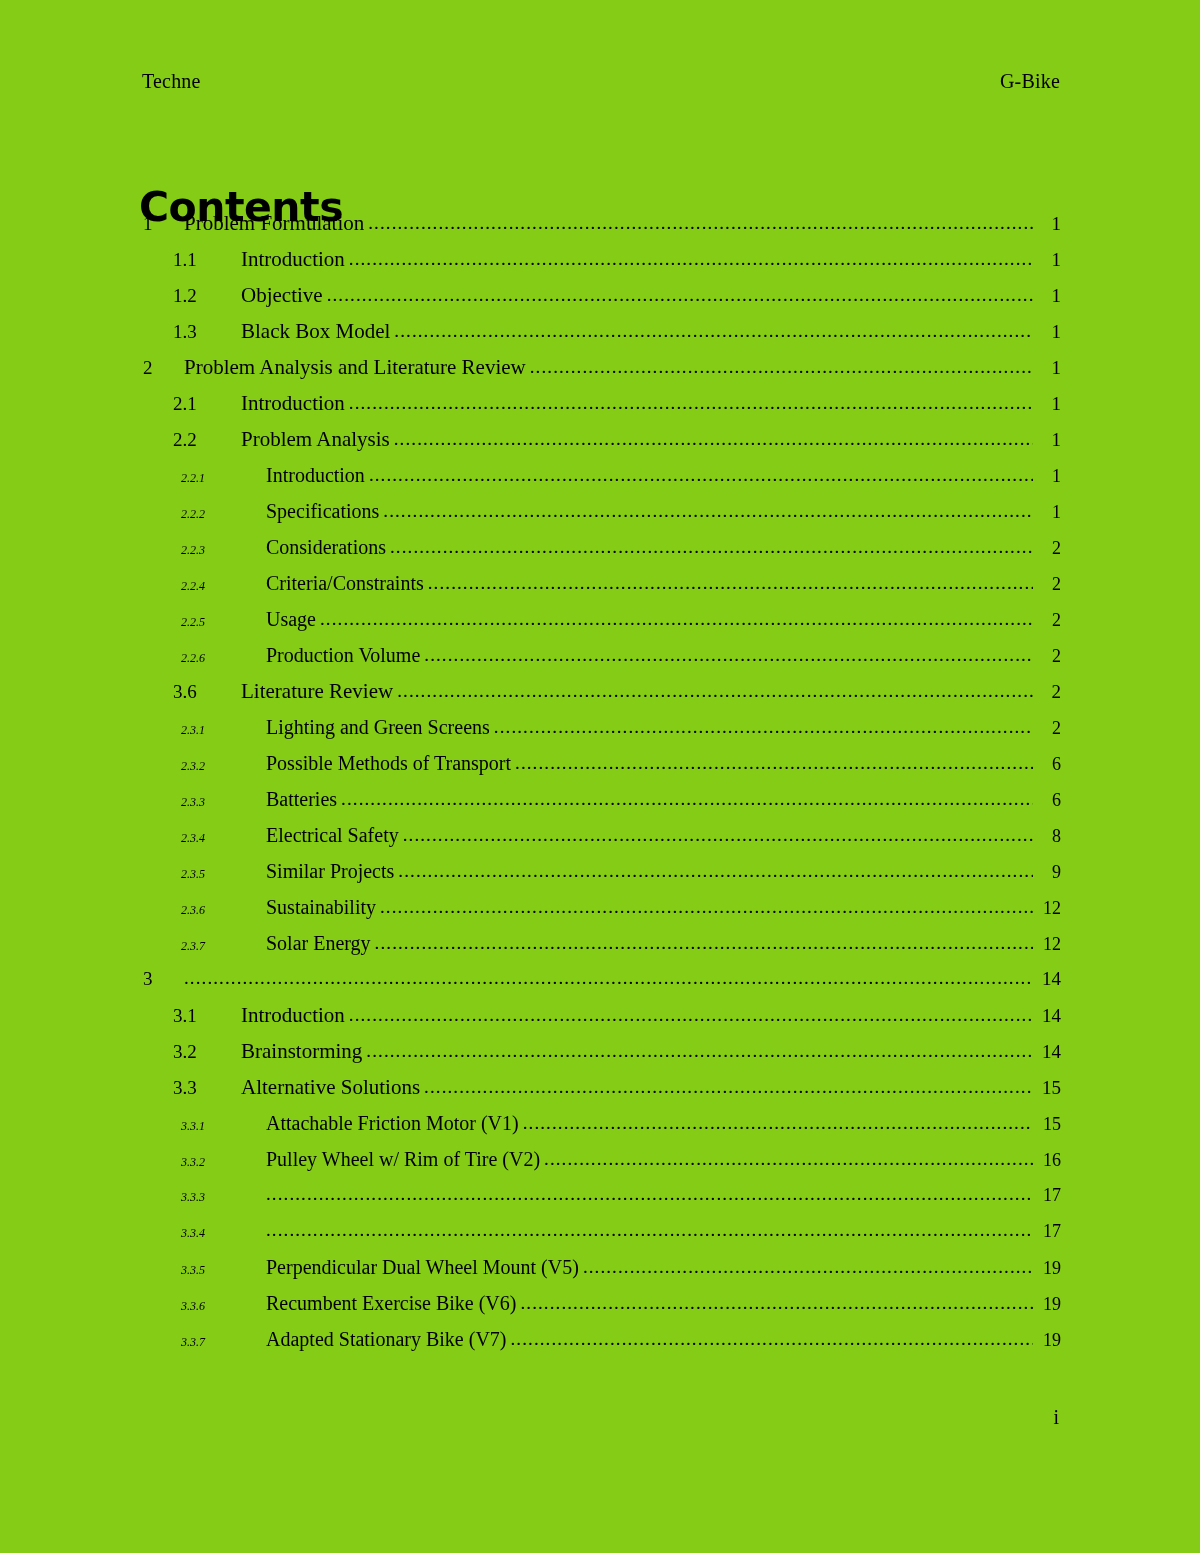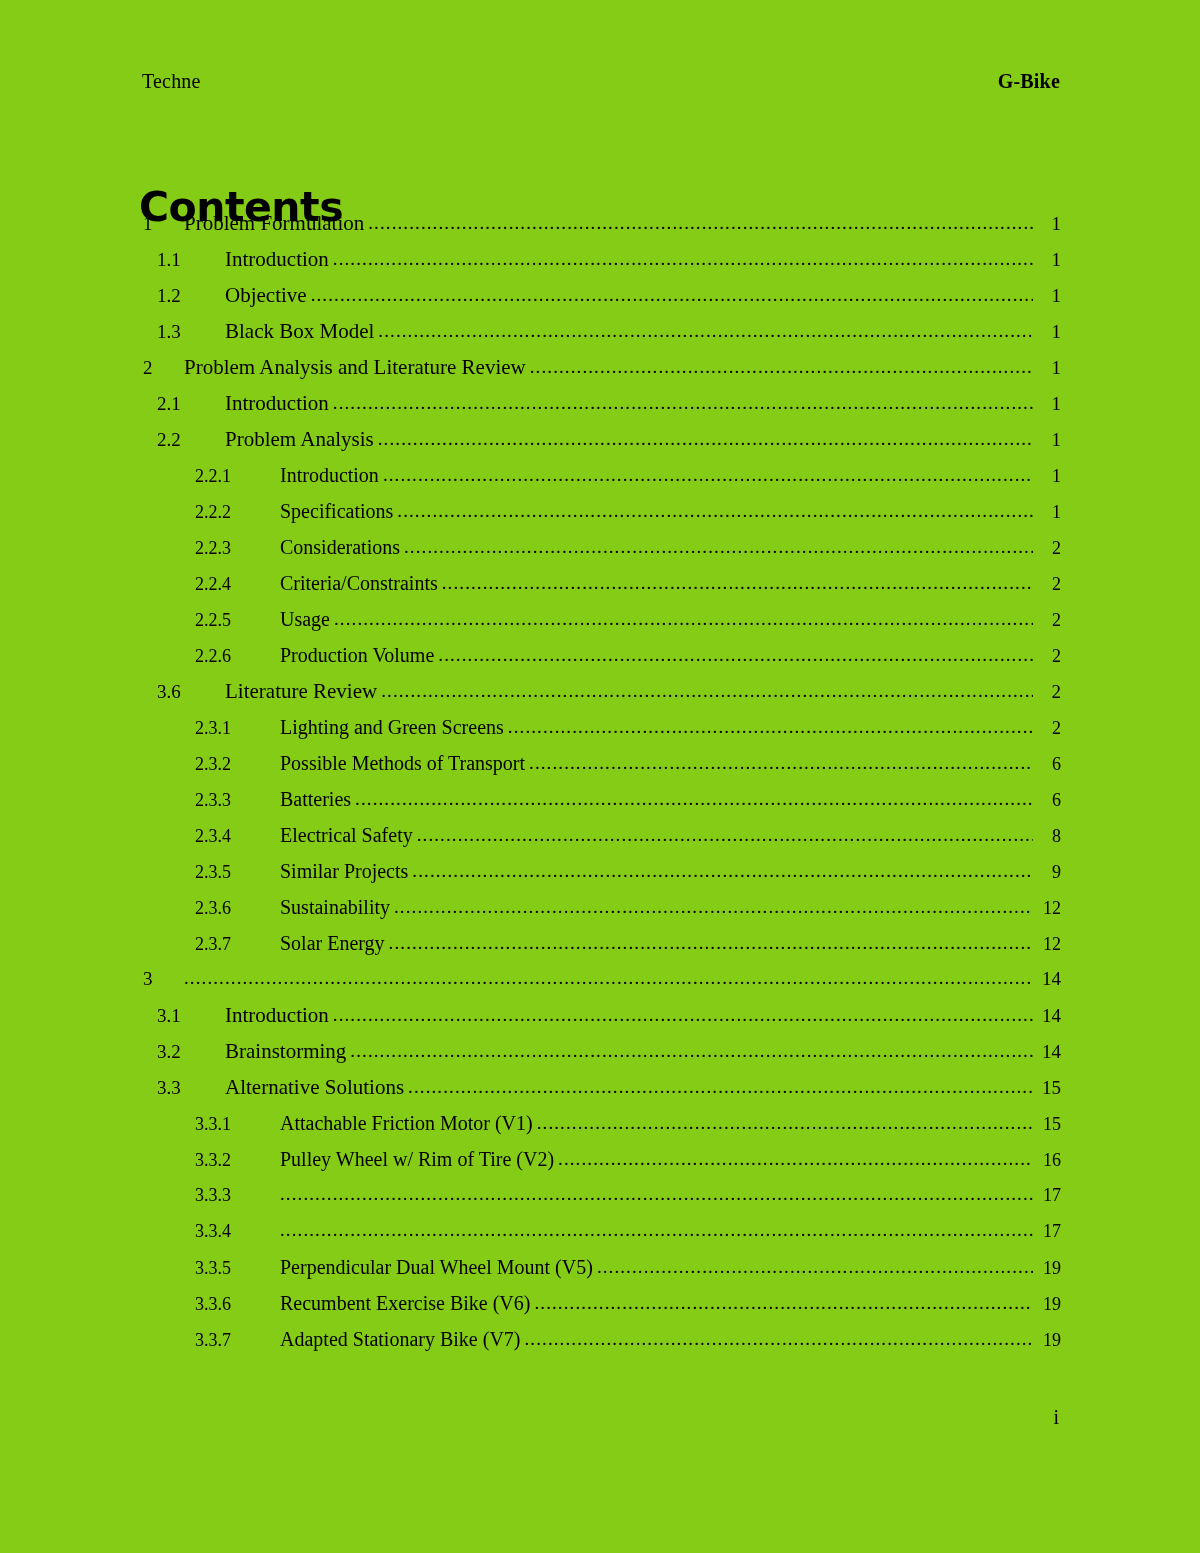--- a/index.html
+++ b/index.html
@@ -32,21 +32,21 @@
     height: 28px;
     display: flex;
     justify-content: space-between;
     align-items: baseline;
     font-family: "Liberation Serif", "DejaVu Serif", serif;
     font-size: 20px;
     line-height: 26px;
     letter-spacing: 0.2px;
   }
   .running-header .hdr-left  { text-align: left; }
-  .running-header .hdr-right { text-align: center; font-weight: bold; }
+  .running-header .hdr-right { text-align: center; }
 
   
   .toc-title {
     position: absolute;
     left: 139px;
     top: 160px;
     font-family: "DejaVu Sans", "Liberation Sans", sans-serif;
     font-weight: bold;
     font-size: 41px;
     line-height: 40px;
@@ -103,30 +103,30 @@
   }
   .lvl1 .toc-num   { width: 41px; margin-left: 3px; font-size: 19px; }
   .lvl1 .toc-page  { width: 26px; font-size: 19px; }
 
   
   .lvl2 {
     height: 36px;
     font-size: 21px;
     line-height: 36px;
   }
-  .lvl2 .toc-num   { width: 68px; margin-left: 17px; font-size: 19px; }
+  .lvl2 .toc-num   { width: 68px; margin-left: 33px; font-size: 19px; }
   .lvl2 .toc-page  { width: 26px; font-size: 19px; }
 
   
   .lvl3 {
     height: 36px;
     font-size: 20px;
     line-height: 36px;
   }
-  .lvl3 .toc-num   { width: 85px; margin-left: 55px; font-size: 18px; }
+  .lvl3 .toc-num   { width: 85px; margin-left: 41px; font-size: 12px; font-style: italic; }
   .lvl3 .toc-page  { width: 26px; font-size: 18px; }
 
   
   .page-number {
     position: absolute;
     left: 0;
     right: 141px;
     top: 1404px;
     text-align: right;
     font-family: "Liberation Serif", "DejaVu Serif", serif;

